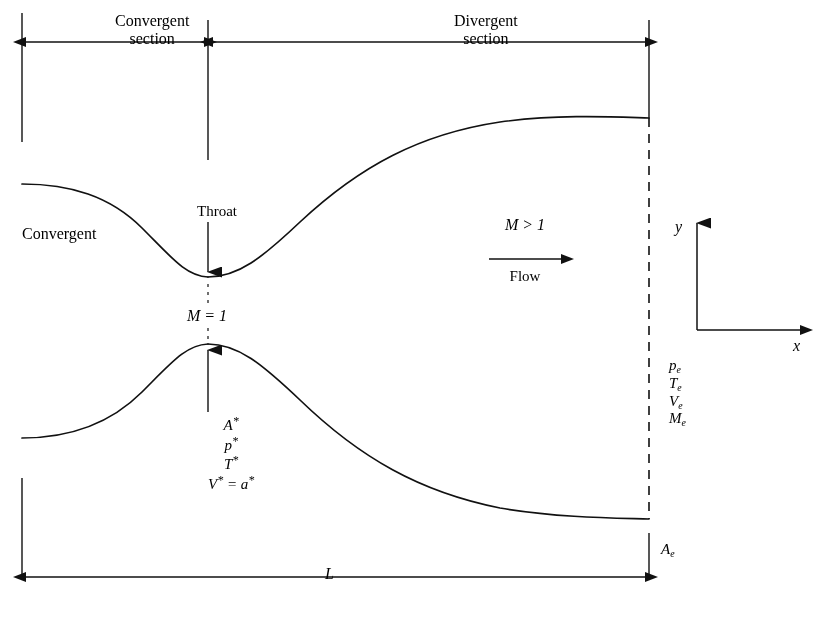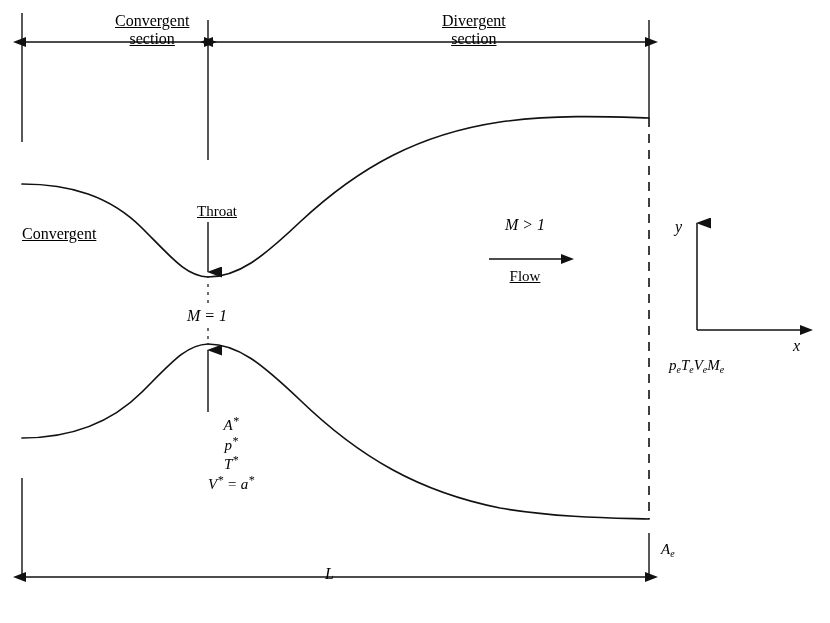--- a/index.html
+++ b/index.html
@@ -23,35 +23,35 @@
     left: 0;
     top: 0;
   }
   .lbl {
     position: absolute;
     font-family: "Liberation Serif", serif;
     color: #000000;
     white-space: nowrap;
     line-height: 1.18;
   }
-  .lbl-roman { font-style: normal; text-decoration: underline; }
+  .lbl-roman { font-style: normal; }
   .lbl-italic { font-style: italic; }
   .sz-15 { font-size: 15px; }
   .sz-16 { font-size: 16px; }
   .center { transform: translateX(-50%); }
   .stack {
     position: absolute;
     display: flex;
     flex-direction: column;
     align-items: center;
   }
   .stack-left {
     position: absolute;
     display: flex;
-    flex-direction: row;
+    flex-direction: column;
     align-items: flex-start;
   }
   .row { white-space: nowrap; }
   sub {
     font-size: 0.66em;
     vertical-align: -0.28em;
     font-style: italic;
   }
   sup {
     font-size: 0.8em;
@@ -111,21 +111,21 @@
     <line x1="697" y1="330" x2="800" y2="330" stroke="#111111" stroke-width="1.5" marker-end="url(#arrR)"></line>
 
     <line x1="26" y1="577" x2="645" y2="577" stroke="#111111" stroke-width="1.3" marker-start="url(#arrL)" marker-end="url(#arrR)"></line>
   </svg>
 
   <div class="stack" style="left:115px; top:12px;">
     <span class="lbl-roman sz-16 row">Convergent</span>
     <span class="lbl-roman sz-16 row">section</span>
   </div>
 
-  <div class="stack" style="left:442px; top:12px;">
+  <div class="stack" style="left:454px; top:12px;">
     <span class="lbl-roman sz-16 row">Divergent</span>
     <span class="lbl-roman sz-16 row">section</span>
   </div>
 
   <div class="lbl lbl-roman sz-15 center" style="left:217px; top:203px;">Throat</div>
 
   <div class="lbl lbl-italic sz-16 center" style="left:207px; top:307px;font-family:Liberation Serif, serif;">M = 1</div>
 
   <div class="stack" style="left:208px; top:414px;">
     <span class="lbl-italic sz-15 row">A<sup>*</sup></span>

